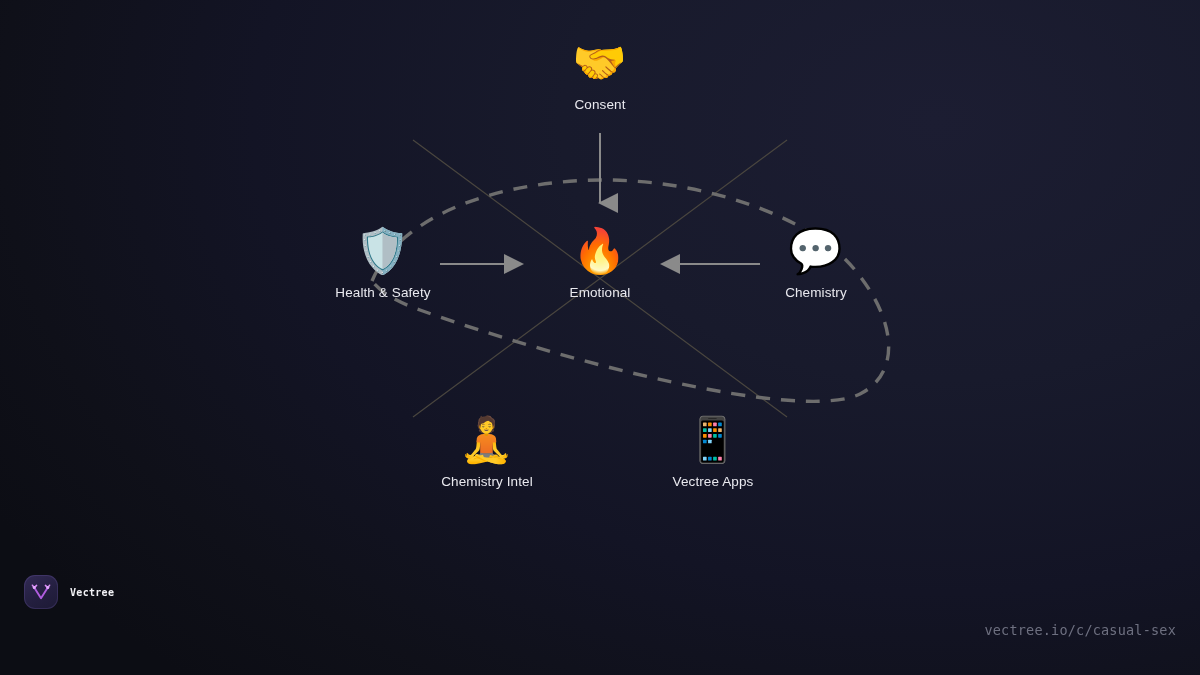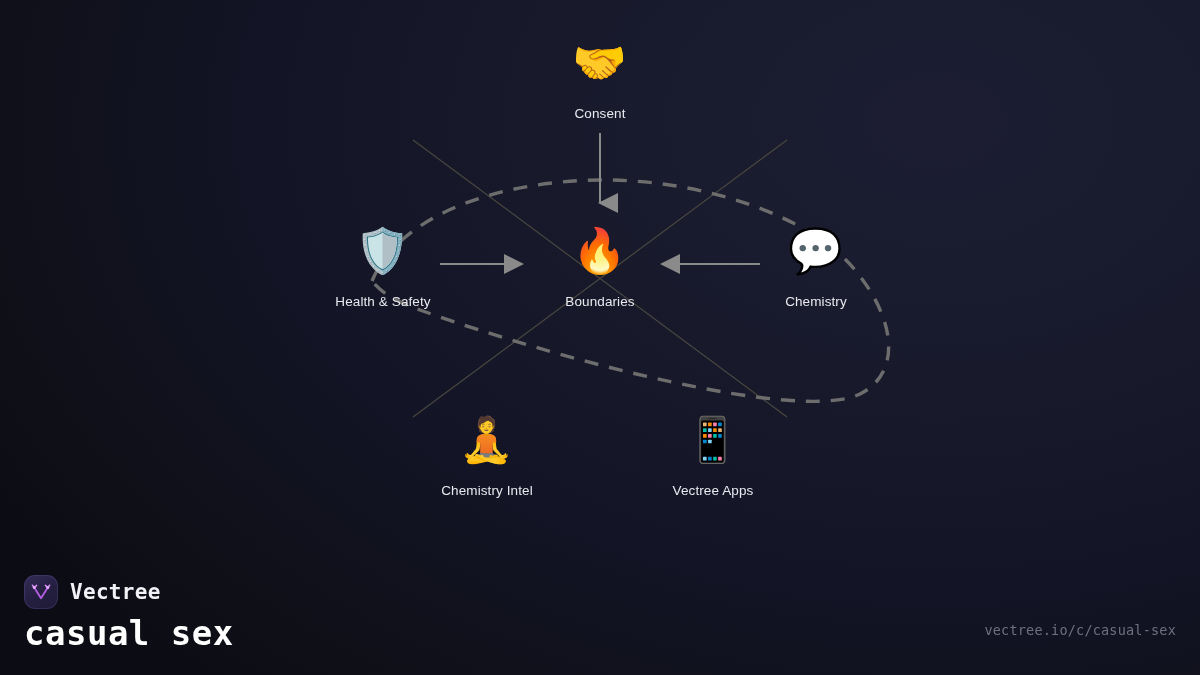--- a/index.html
+++ b/index.html
@@ -38,21 +38,21 @@
   }
   .node-emoji {
     font-family: "DejaVu Sans", sans-serif;
     font-size: 44px;
     line-height: 54px;
     height: 54px;
     display: block;
   }
   .node-label {
     display: block;
-    margin-top: 16px;
+    margin-top: 7px;
     font-size: 13.5px;
     color: #e9e9ef;
     letter-spacing: 0.1px;
     white-space: nowrap;
   }
 
   
   #brand-row {
     position: absolute;
     left: 24px;
@@ -66,21 +66,21 @@
     height: 34px;
     border-radius: 11px;
     background: linear-gradient(150deg, #322a55 0%, #241f40 55%, #1d1a35 100%);
     box-shadow: inset 0 0 0 1px rgba(150,120,220,0.18);
     display: flex;
     align-items: center;
     justify-content: center;
   }
   #brand-name {
     font-family: "DejaVu Sans Mono", monospace;
-    font-size: 21px;
+    font-size: 10px;
     font-weight: bold;
     color: #f2f2f6;
     letter-spacing: 0.3px;
   }
   #page-title {
     position: absolute;
     left: 24px;
     top: 611px;
     font-family: "DejaVu Sans Mono", monospace;
     font-size: 34px;
@@ -137,21 +137,21 @@
     <span class="node-label">Consent</span>
   </div>
 
   <div class="node" style="left:383px; top:224px;">
     <span class="node-emoji">🛡️</span>
     <span class="node-label">Health &amp; Safety</span>
   </div>
 
   <div class="node" style="left:600px; top:224px;">
     <span class="node-emoji">🔥</span>
-    <span class="node-label">Boundaries</span>
+    <span class="node-label">Emotional</span>
   </div>
 
   <div class="node" style="left:816px; top:224px;">
     <span class="node-emoji">💬</span>
     <span class="node-label">Chemistry</span>
   </div>
 
   <div class="node" style="left:487px; top:413px;">
     <span class="node-emoji">🧘</span>
     <span class="node-label">Chemistry Intel</span>
@@ -168,17 +168,16 @@
         <path d="M4.2 6.6 L11 17.2 L17.8 6.6" fill="none" stroke="#b15de0" stroke-width="1.9" stroke-linecap="round" stroke-linejoin="round"></path>
         <path d="M4.2 6.6 L2.4 4.2 M4.2 6.6 L6.6 4.4" fill="none" stroke="#d98ef5" stroke-width="1.5" stroke-linecap="round"></path>
         <path d="M17.8 6.6 L19.6 4.2 M17.8 6.6 L15.4 4.4" fill="none" stroke="#d98ef5" stroke-width="1.5" stroke-linecap="round"></path>
         <circle cx="4.2" cy="6.6" r="1.5" fill="#e4a8ff"></circle>
         <circle cx="17.8" cy="6.6" r="1.5" fill="#e4a8ff"></circle>
       </svg>
     </div>
     <span id="brand-name">Vectree</span>
   </div>
 
-  <div id="page-title">casual sex</div>
 
   <div id="footer-url">vectree.io/c/casual-sex</div>
 
 </div>
 
 </body></html>

